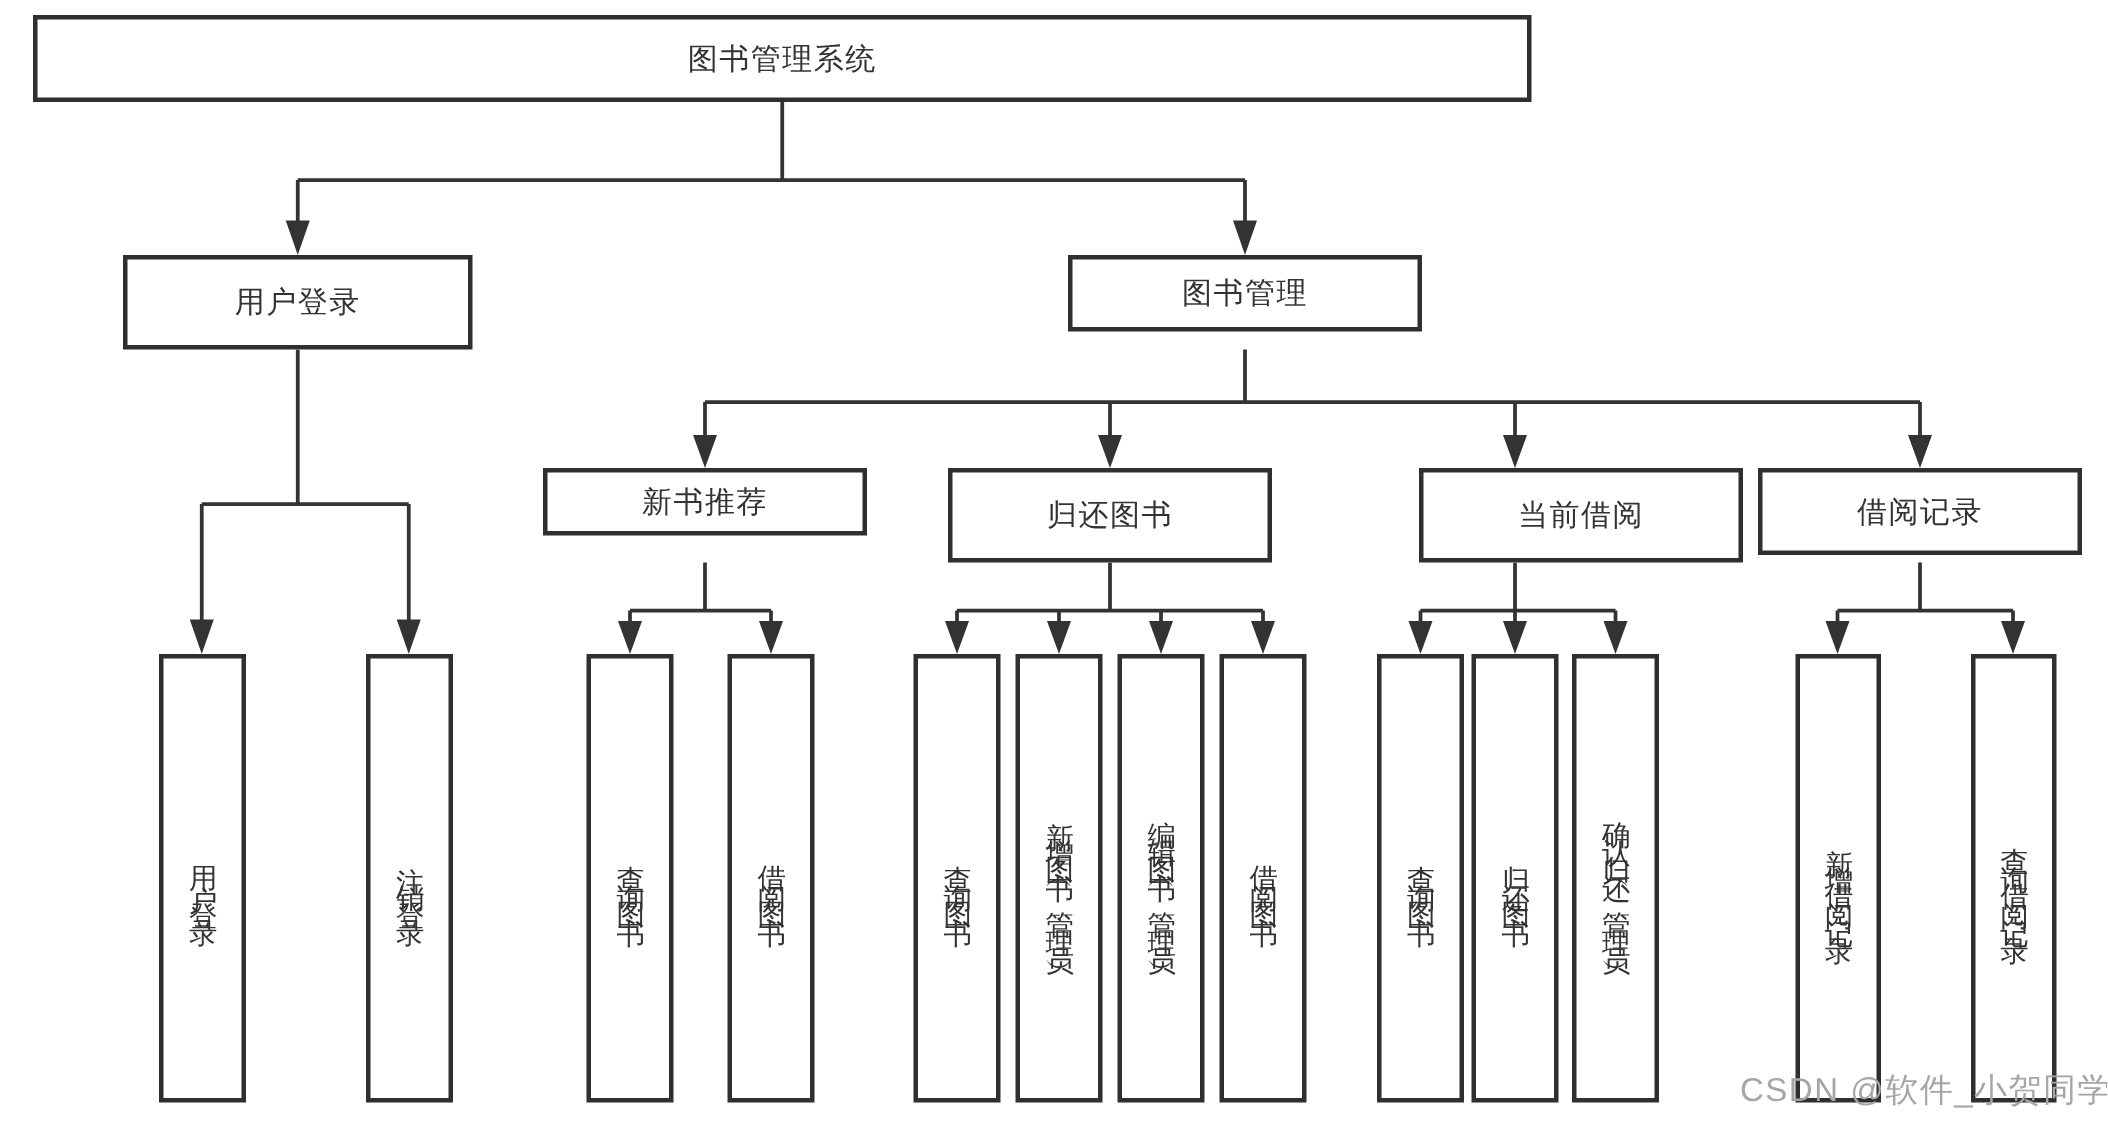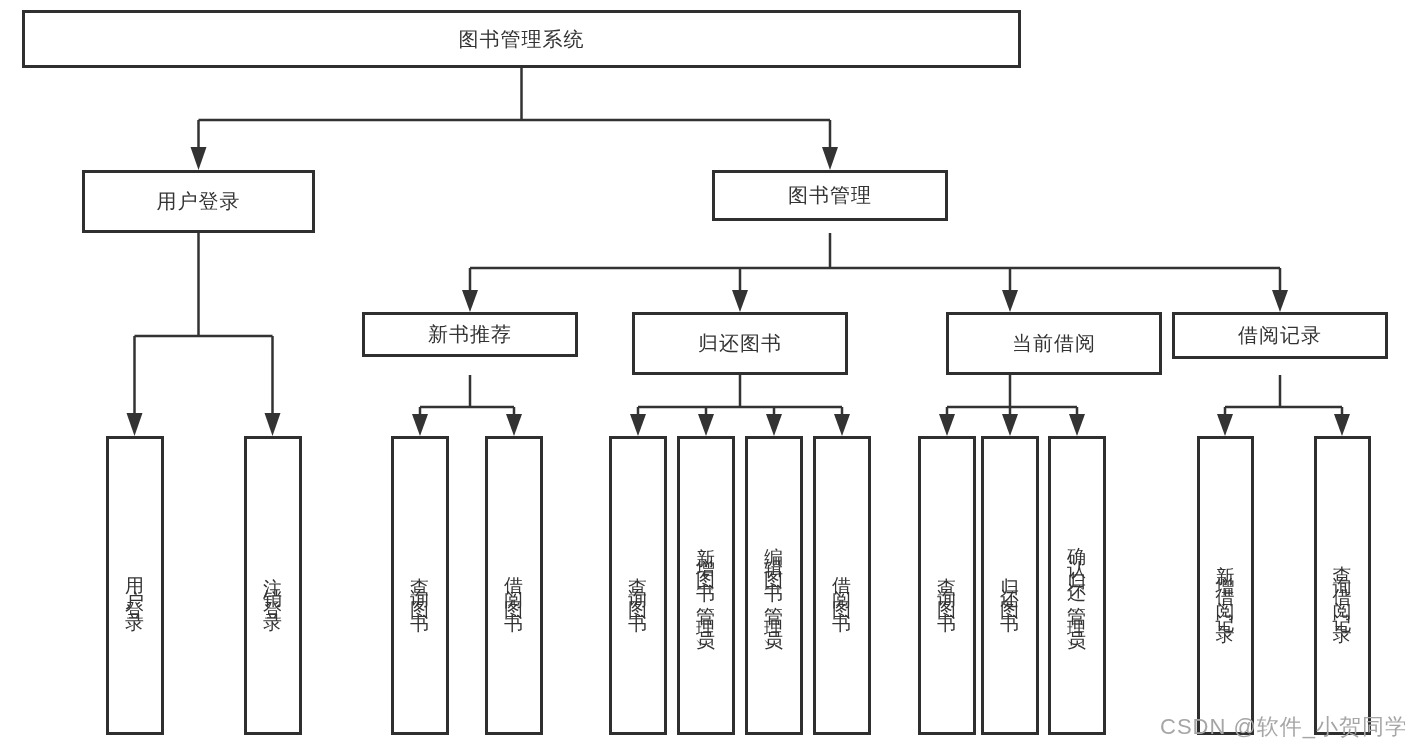--- a/index.html
+++ b/index.html
@@ -108,21 +108,21 @@
   </svg>
 
   <div class="node" style="left:22px; top:10px; width:999px; height:58px;">图书管理系统</div>
 
   <div class="node" style="left:82px; top:170px; width:233px; height:63px;">用户登录</div>
   <div class="node" style="left:712px; top:170px; width:236px; height:51px;">图书管理</div>
 
   <div class="node" style="left:362px; top:312px; width:216px; height:45px;">新书推荐</div>
   <div class="node" style="left:632px; top:312px; width:216px; height:63px;">归还图书</div>
   <div class="node" style="left:902px; top:312px; width:216px; height:63px;margin-left:44px;">当前借阅</div>
-  <div class="node" style="left:1172px; top:312px; width:216px; height:47px;">借阅记录</div>
+  <div class="node" style="left:1172px; top:312px; width:216px; height:58px;">借阅记录</div>
 
   <div class="node vnode" style="left:106px; top:436px; width:58px; height:299px;">用户登录</div>
   <div class="node vnode" style="left:244px; top:436px; width:58px; height:299px;">注销登录</div>
 
   <div class="node vnode" style="left:391px; top:436px; width:58px; height:299px;">查询图书</div>
   <div class="node vnode" style="left:485px; top:436px; width:58px; height:299px;">借阅图书</div>
 
   <div class="node vnode" style="left:609px; top:436px; width:58px; height:299px;">查询图书</div>
   <div class="node vnode" style="left:677px; top:436px; width:58px; height:299px;">新增图书（管理员）</div>
   <div class="node vnode" style="left:745px; top:436px; width:58px; height:299px;">编辑图书（管理员）</div>

